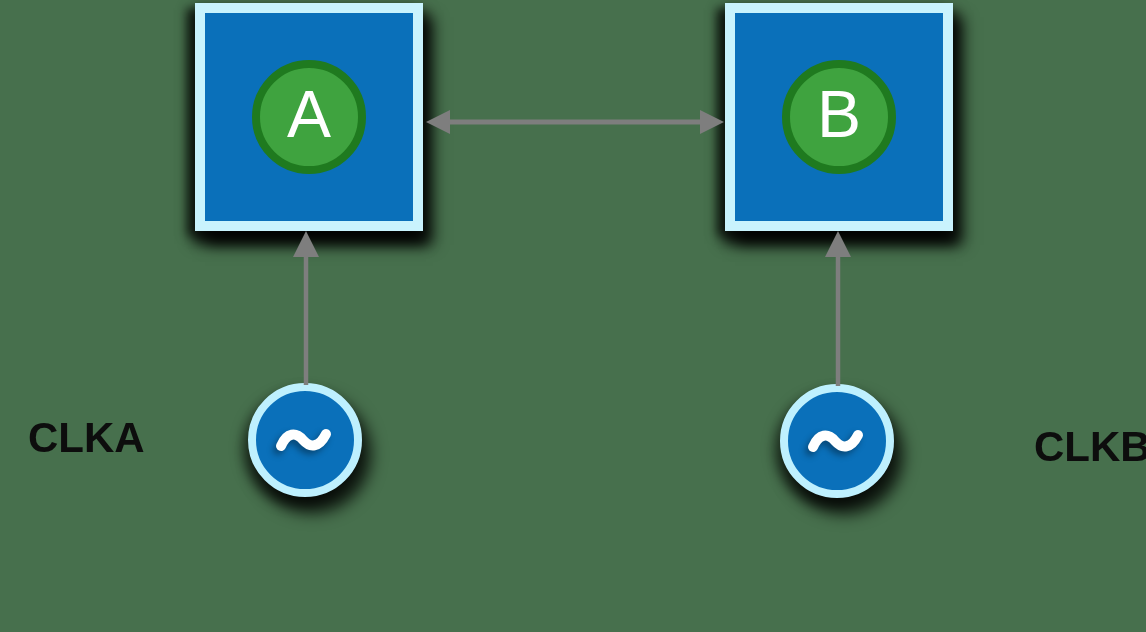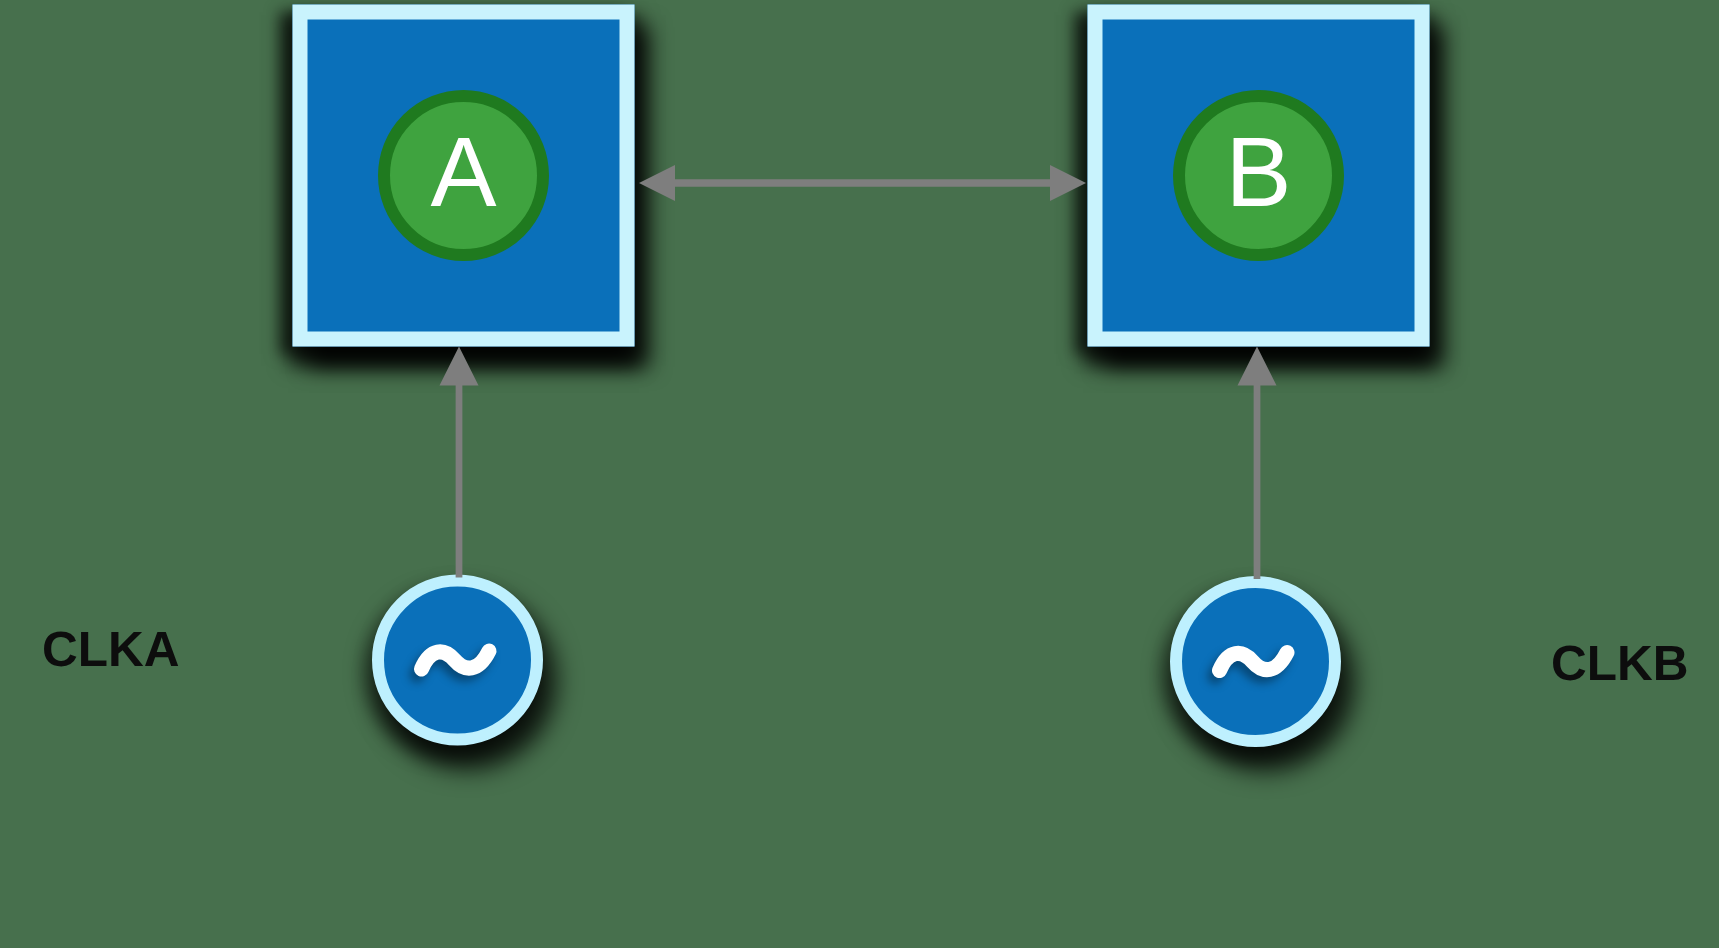--- a/index.html
+++ b/index.html
@@ -63,21 +63,21 @@
   }
   #clock-a { left: 248px; top: 383px; }
   #clock-b { left: 780px; top: 384px; }
 
   .sine-icon { display: block; filter: drop-shadow(-3px 4px 3px rgba(0,0,0,0.35)); }
 
   
   .clk-label {
     position: absolute;
     font-weight: bold;
-    font-size: 33px;
+    font-size: 42px;
     color: #0D0D0D;
     letter-spacing: 0px;
   }
   #clka-label { left: 28px; top: 414px; }
   #clkb-label { left: 1034px; top: 423px; }
 
   
   .arrow-layer {
     position: absolute;
     left: 0; top: 0;

